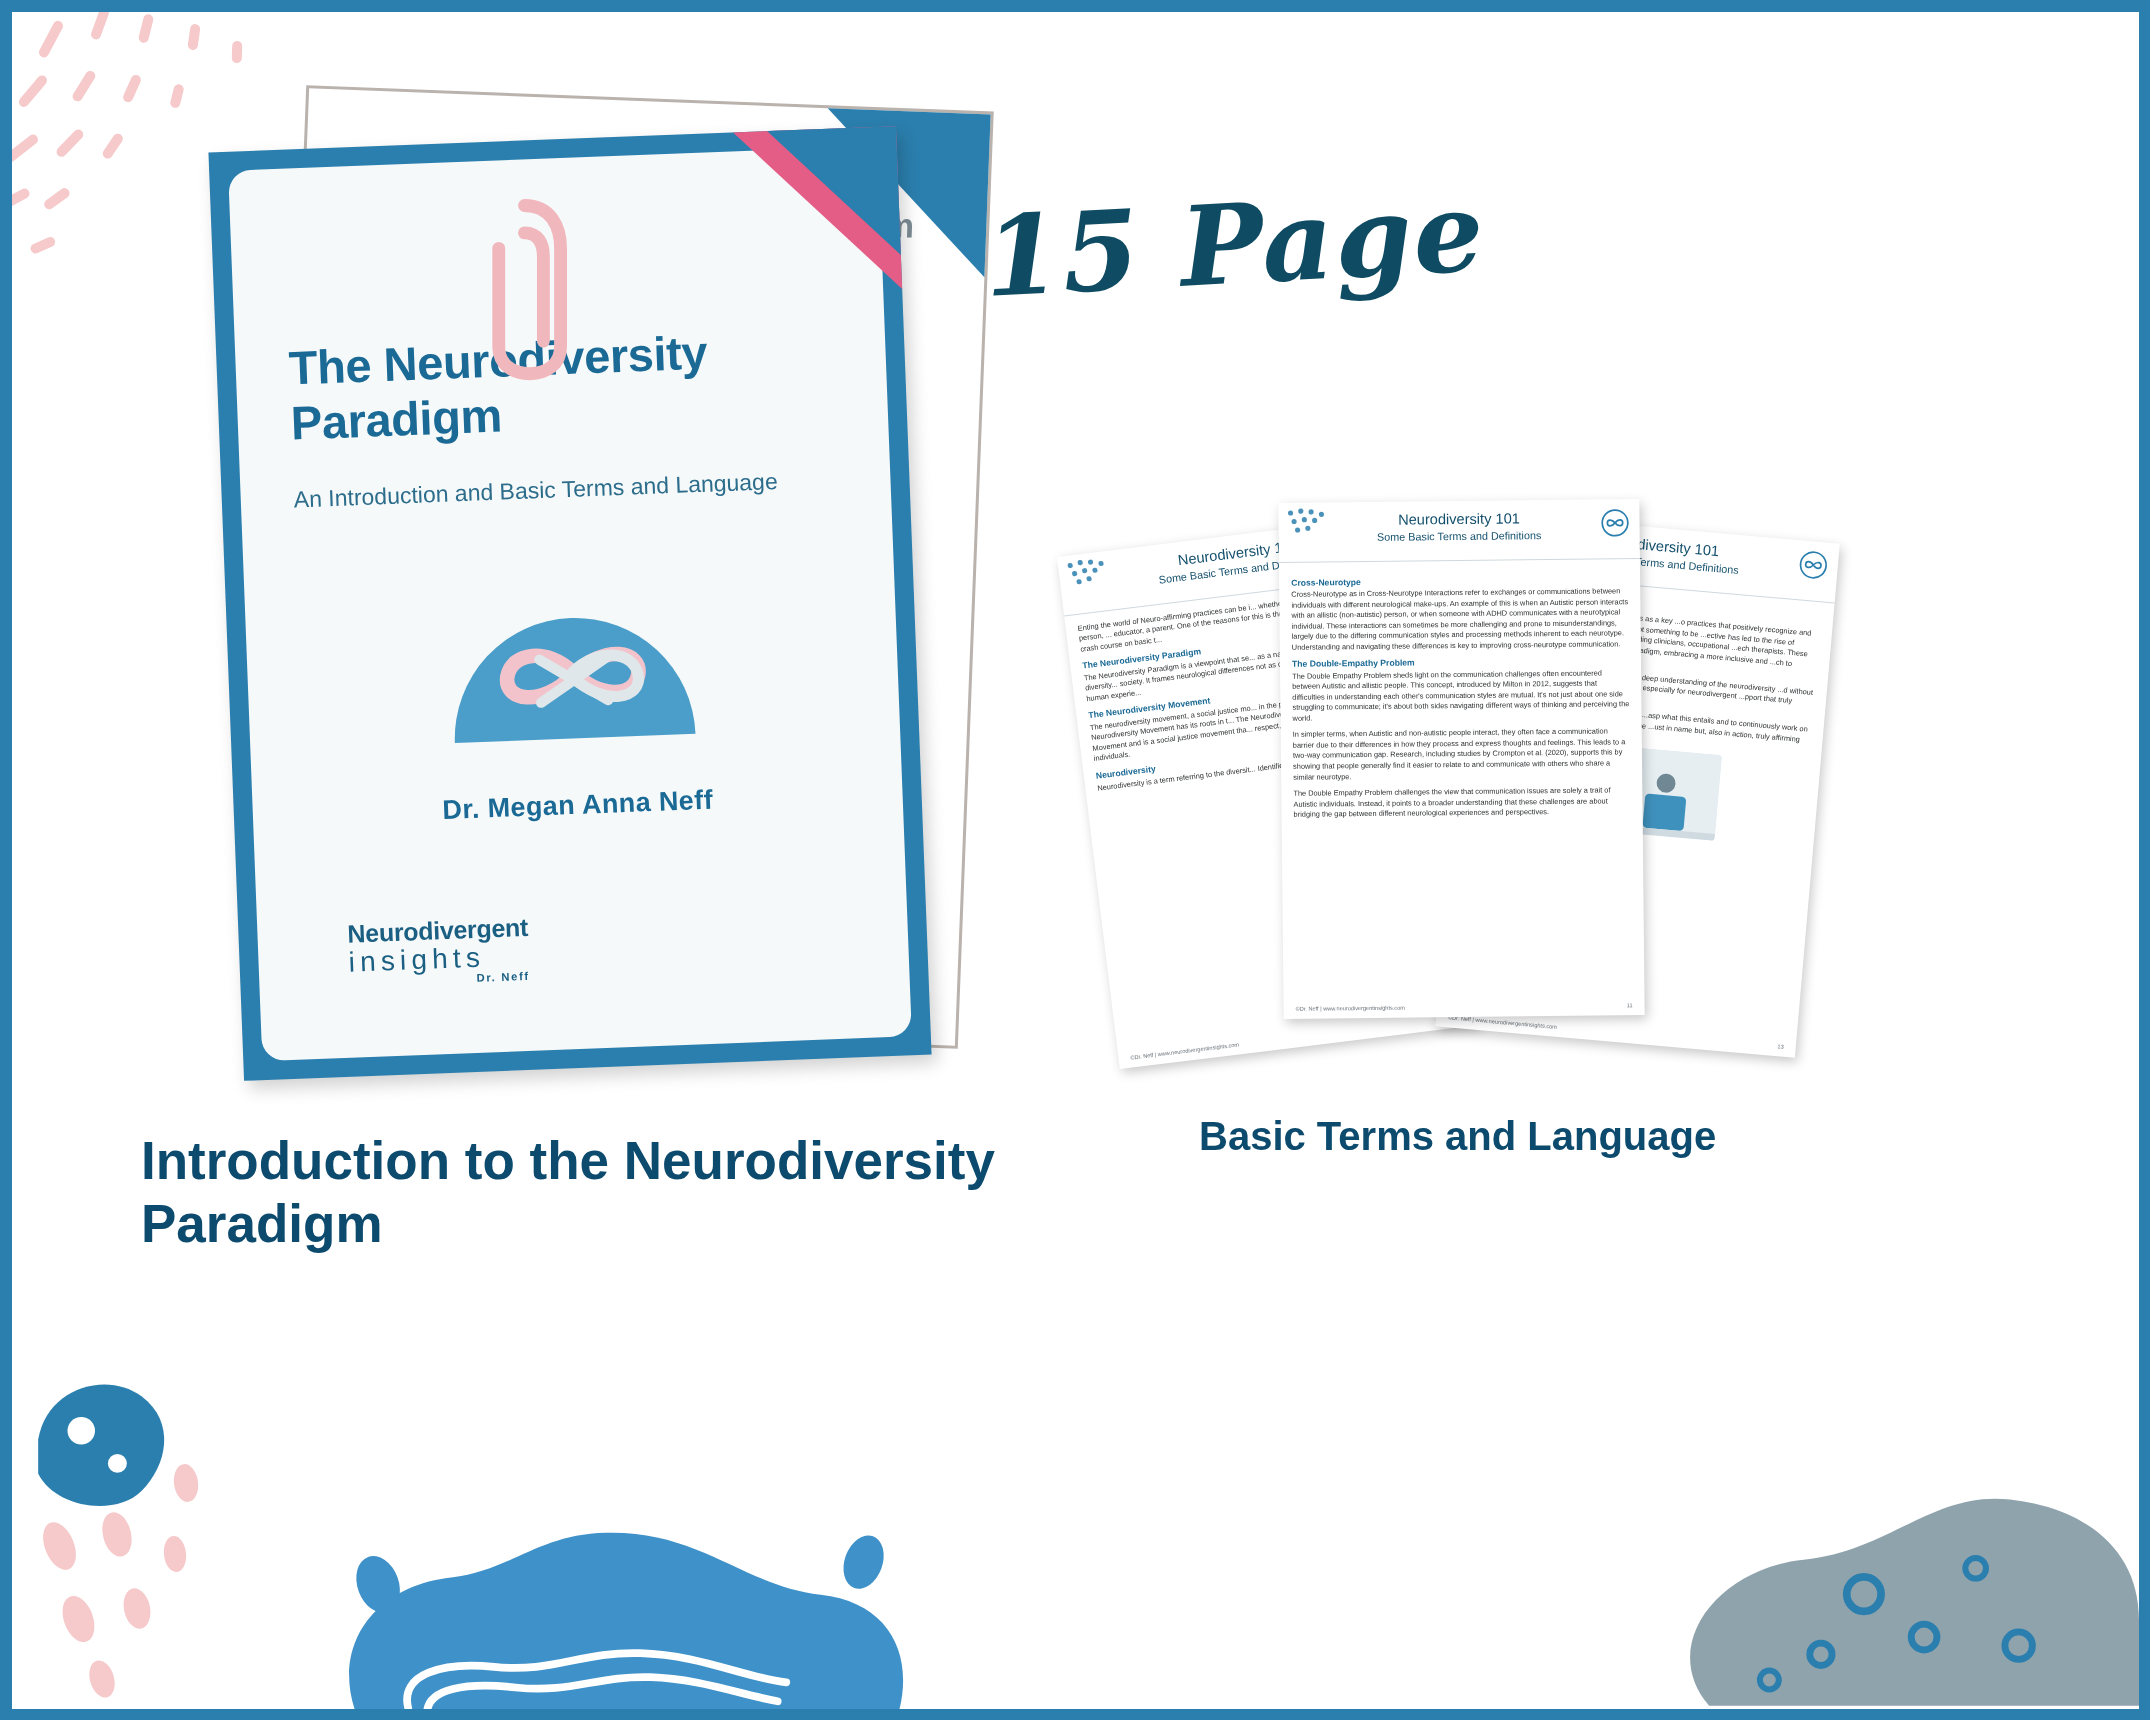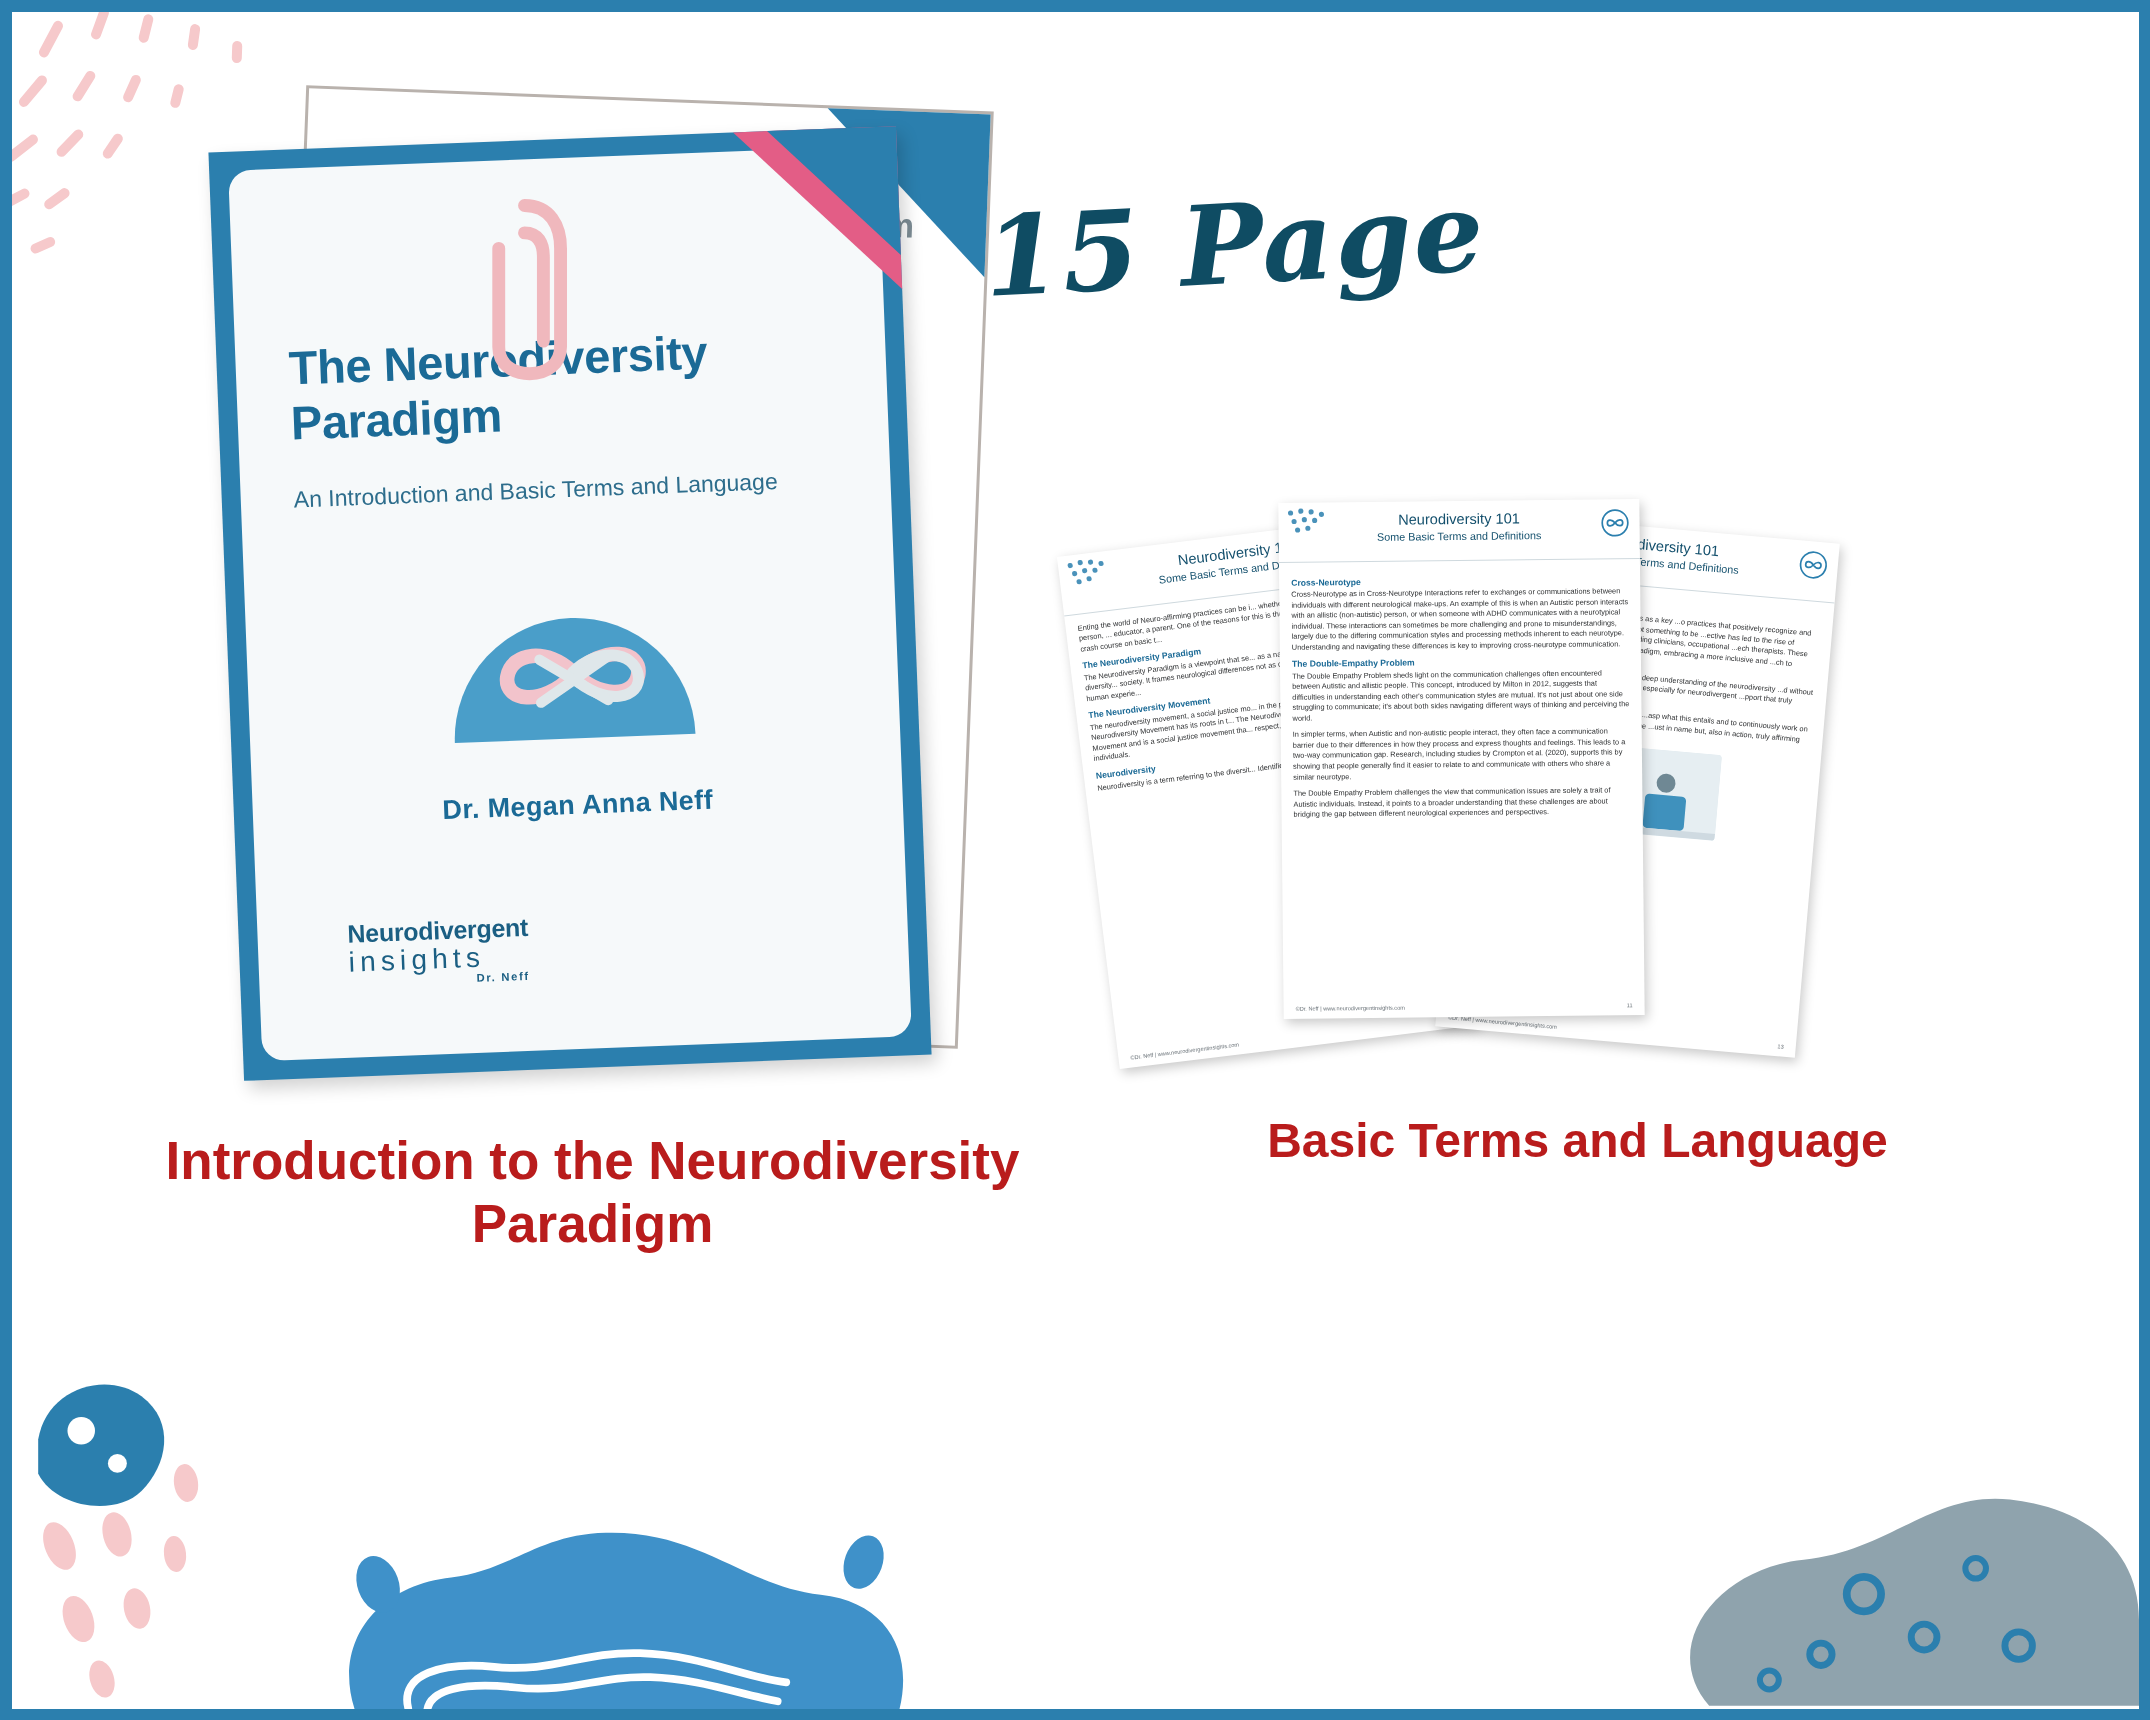--- a/index.html
+++ b/index.html
@@ -150,27 +150,26 @@
   .sh-logo { position: absolute; right: 10.3px; top: 8.6px; }
   .sh-dots { position: absolute; left: 6.9px; top: 5.2px; }
   .sh-img {
     width: 163px; height: 86px; margin: 5.2px auto 0 auto;
     background: #dfe9ee; border-radius: 3.4px; position: relative; overflow: hidden;
   }
 
   
   .cap {
     position: absolute;
-    color: #b91c1c;
+    color: #0c4a6e;
     font-weight: 700;
-    text-align: center;
     line-height: 1.18;
   }
   .cap-left { left: 129px; top: 1118px; width: 903px; font-size: 53px; }
-  .cap-right { left: 1187px; top: 1101px; width: 757px; font-size: 48px; }
+  .cap-right { left: 1187px; top: 1101px; width: 757px; font-size: 40px; }
 
   
   .blob { position: absolute; }
 </style>
 </head>
 <body>
 
 <div id="page">
 
   <div class="deco" style="left:0;top:0;width:284px;height:224px;">

